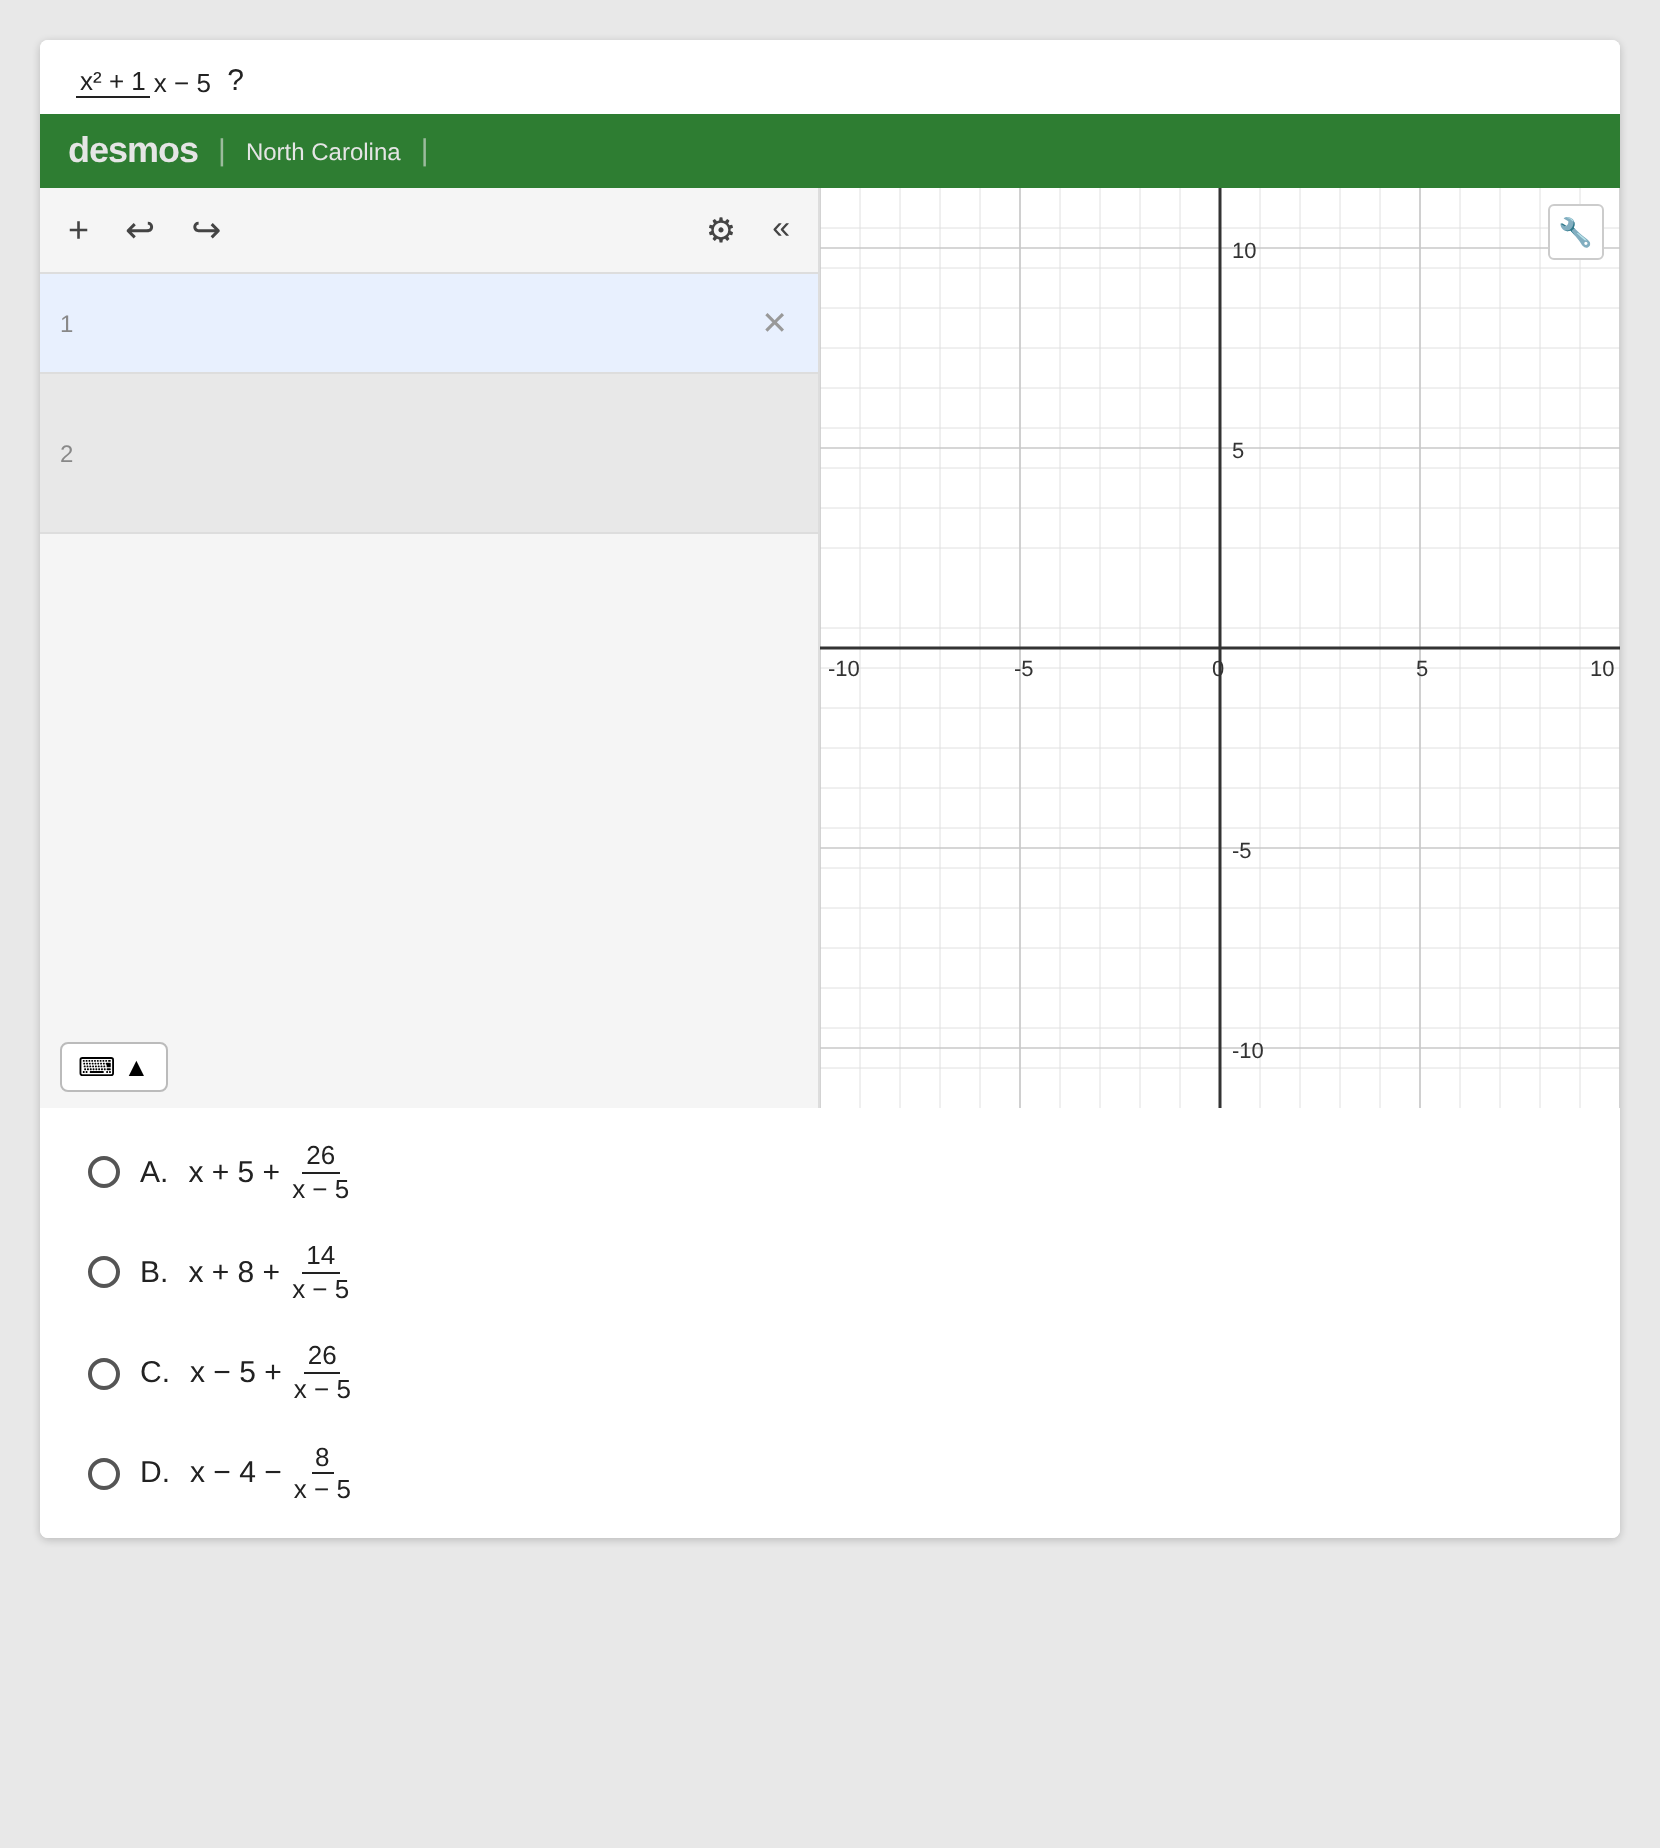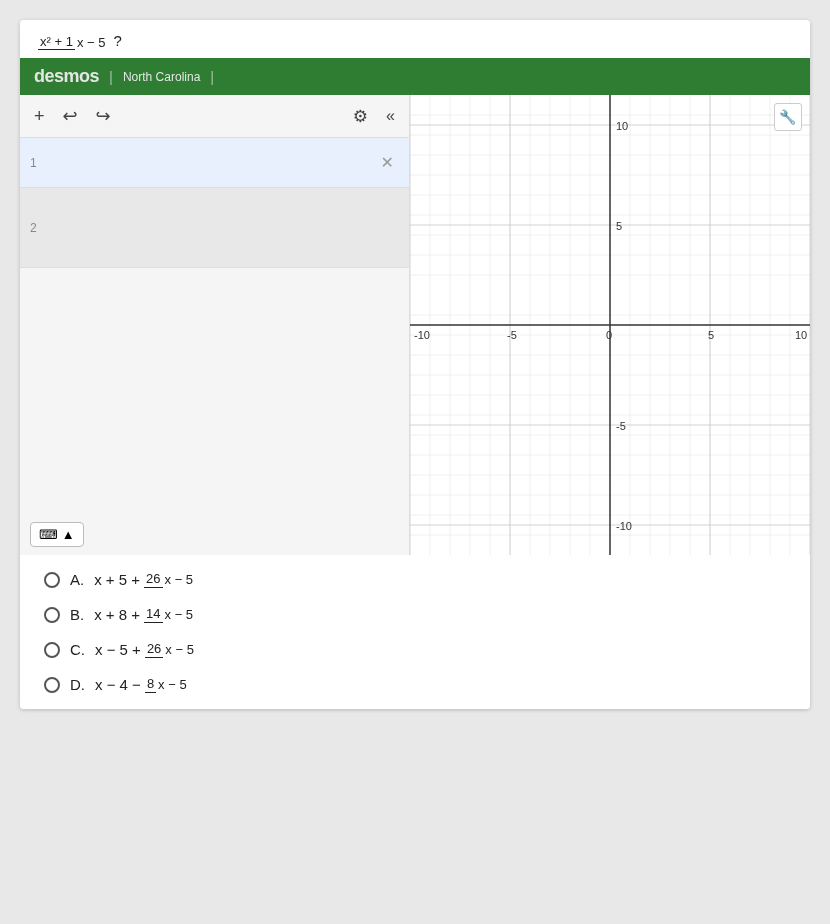--- a/index.html
+++ b/index.html
@@ -209,21 +209,21 @@
       font-size: 15px;
     }
     .choice-expr {
       display: flex;
       align-items: center;
       gap: 4px;
       justify-content: space-between;
     }
     .frac {
       display: inline-flex;
-      flex-direction: row;
+      flex-direction: column;
       align-items: center;
       vertical-align: middle;
       font-size: 13px;
       line-height: 1.2;
     }
     .frac .num {
       border-bottom: 1px solid #222;
       padding: 0 2px;
     }
     .frac .den {

